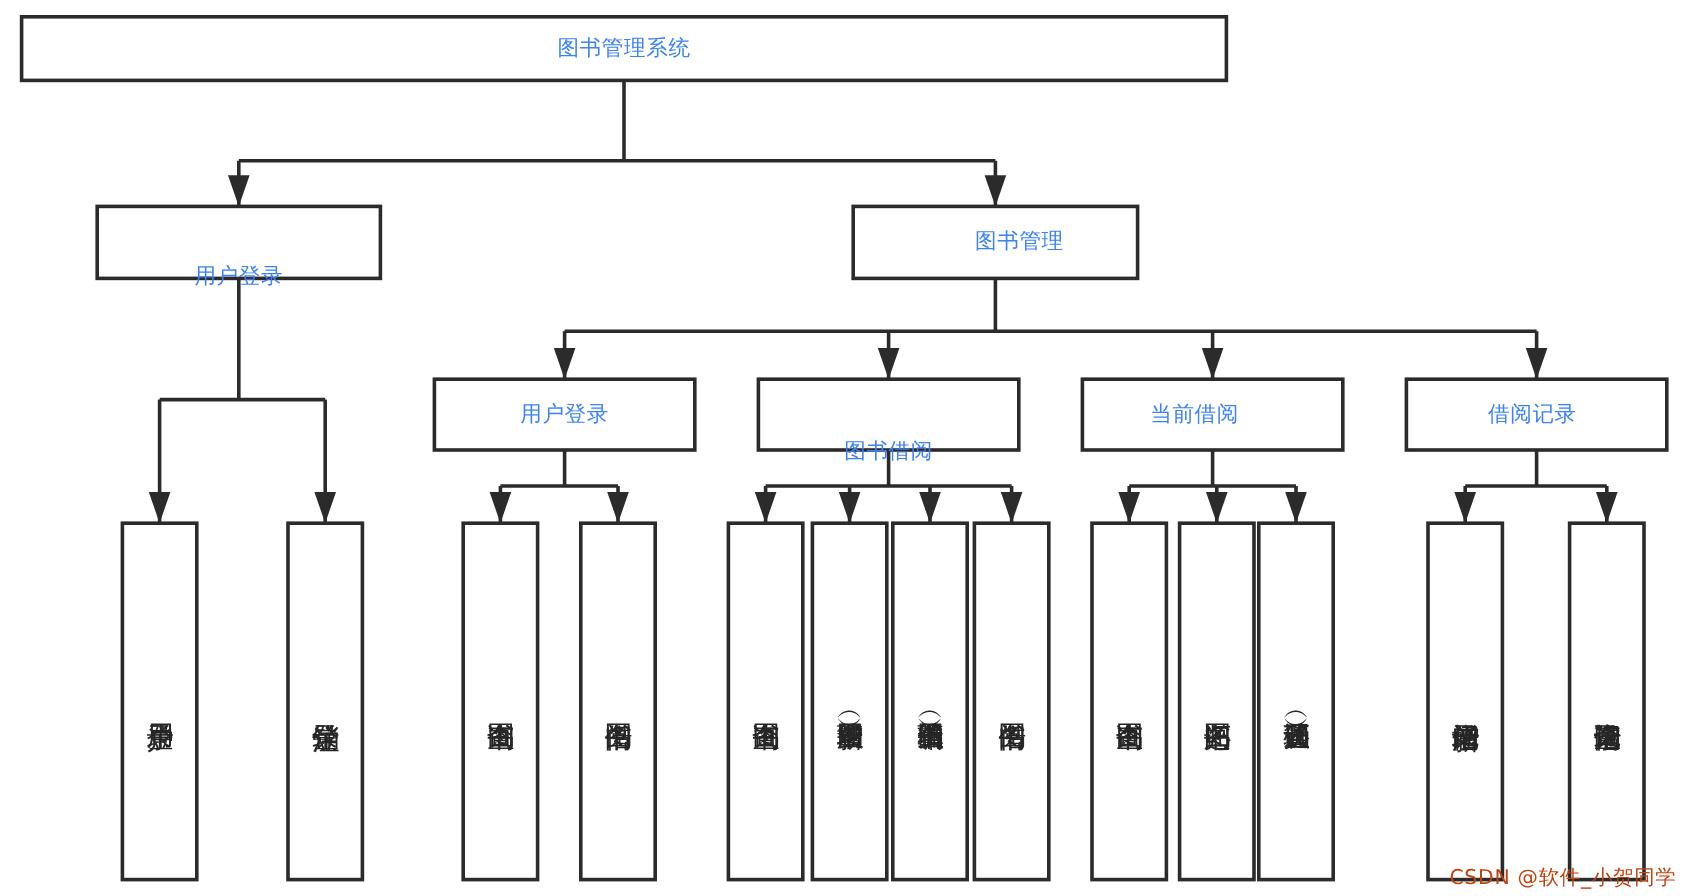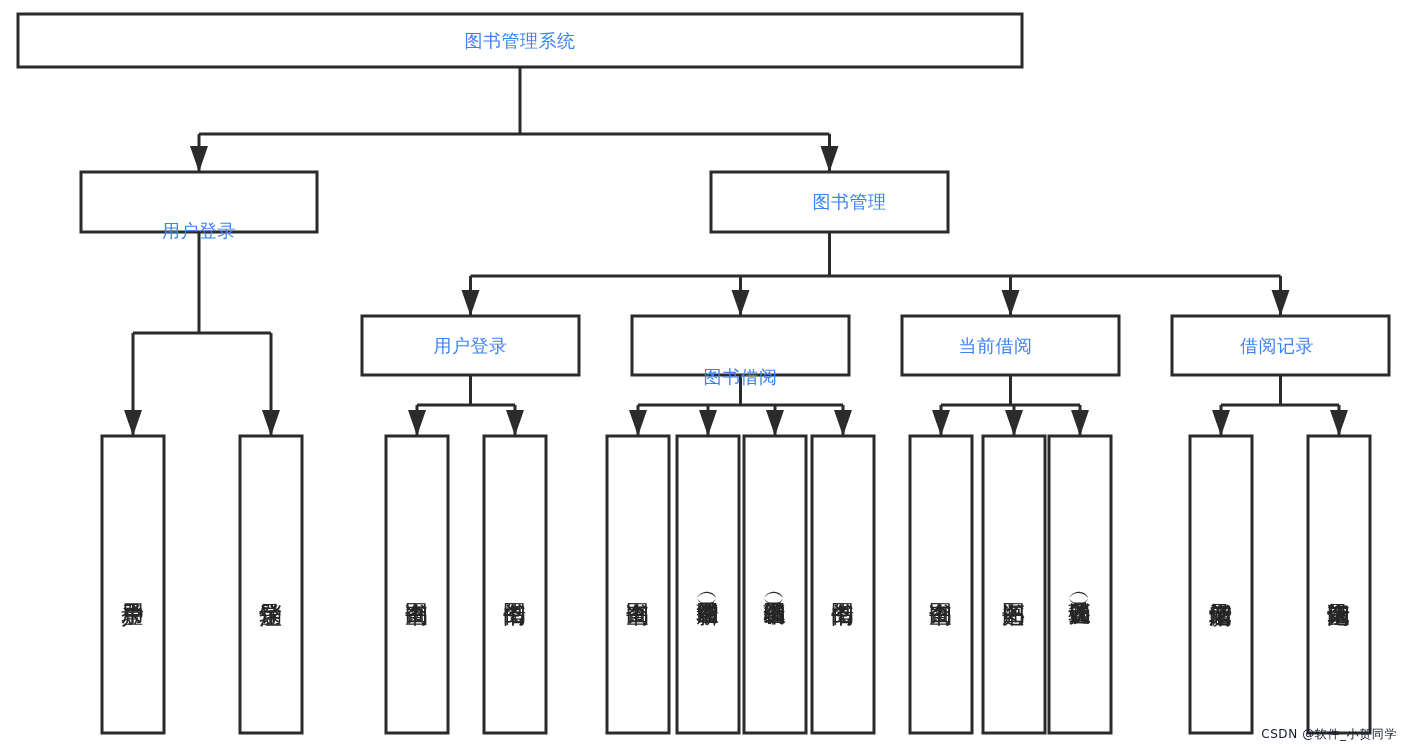--- a/index.html
+++ b/index.html
@@ -65,22 +65,22 @@
     pointer-events: none;
   }
   .node-label-v.tight {
     line-height: 1.14;
     font-size: 22px;
   }
   .watermark {
     position: absolute;
     right: 8px;
     bottom: 4px;
-    font-size: 12px;
-    color: #0f172a;
+    font-size: 17px;
+    color: #c2410c;
     letter-spacing: 0.6px;
     white-space: nowrap;
   }
 </style>
 </head>
 <body>
 
 <div id="diagram-root">
 
   <svg id="flow-svg" viewBox="0 0 1405 747" xmlns="http://www.w3.org/2000/svg">

